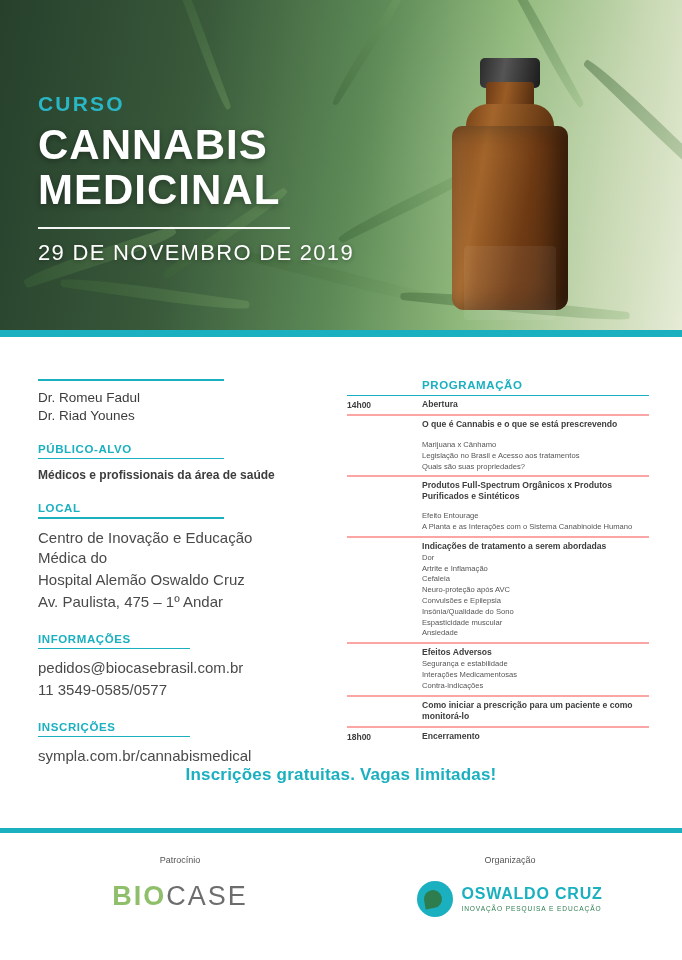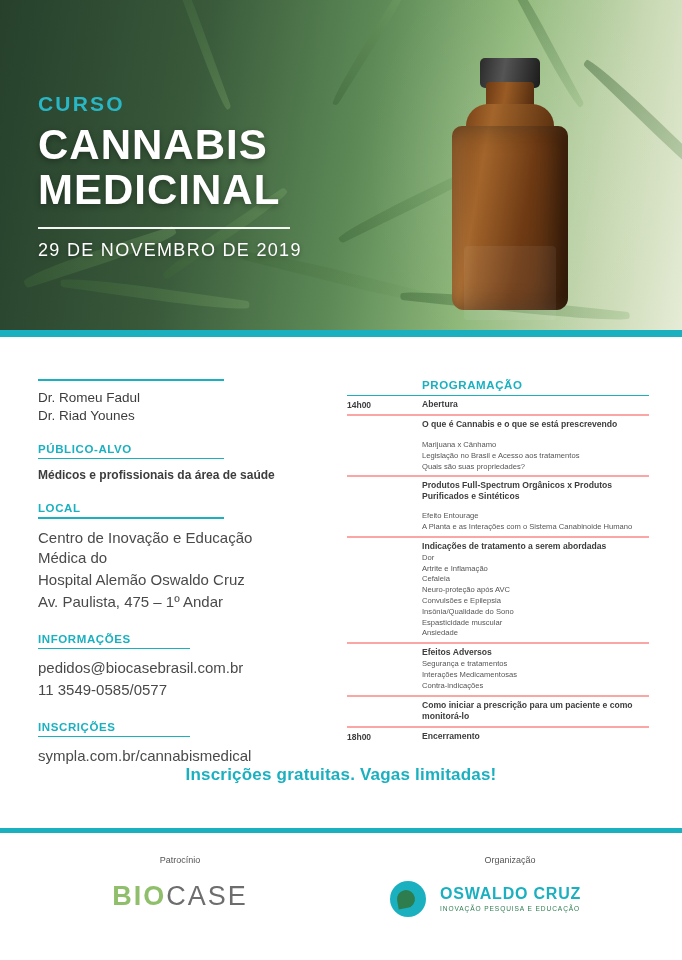--- a/index.html
+++ b/index.html
@@ -118,21 +118,21 @@
   }
   .title-rule {
     width: 252px;
     height: 2px;
     background: #ffffff;
     margin: 14px 0 11px 0;
     opacity: .95;
   }
   .hero-date {
     color: #ffffff;
-    font-size: 18px;
+    font-size: 22px;
     letter-spacing: 1.3px;
     margin: 0;
     text-shadow: 0 1px 4px rgba(0,0,0,.35);
   }
   .teal-bar {
     position: absolute;
     left: 0;
     top: 330px;
     width: 682px;
     height: 7px;
@@ -278,22 +278,22 @@
     font-size: 27px;
     letter-spacing: 2px;
     color: #4a4a4a;
   }
   .biocase .bio { color: #8fbf6a; font-weight: bold; }
   .biocase .case { color: #6d6d6d; font-weight: normal; }
 
   .oc-logo {
     display: flex;
     align-items: center;
-    justify-content: flex-start;
-    gap: 14px;
+    justify-content: center;
+    gap: 8px;
   }
   .oc-mark {
     width: 36px; height: 36px;
     border-radius: 50%;
     background: #1ab0c0;
     position: relative;
     flex: 0 0 36px;
   }
   .oc-mark::after {
     content: "";
@@ -452,21 +452,21 @@
           <p class="prog-item">Insônia/Qualidade do Sono</p>
           <p class="prog-item">Espasticidade muscular</p>
           <p class="prog-item">Ansiedade</p>
         </div>
       </div>
 
       <div class="prog-row">
         <div class="prog-time"></div>
         <div class="prog-body">
           <p class="prog-title">Efeitos Adversos</p>
-          <p class="prog-item">Segurança e tratamentos</p>
+          <p class="prog-item">Segurança e estabilidade</p>
           <p class="prog-item">Interações Medicamentosas</p>
           <p class="prog-item">Contra-indicações</p>
         </div>
       </div>
 
       <div class="prog-row">
         <div class="prog-time"></div>
         <div class="prog-body">
           <p class="prog-title">Como iniciar a prescrição para um paciente e como monitorá-lo</p>
         </div>

